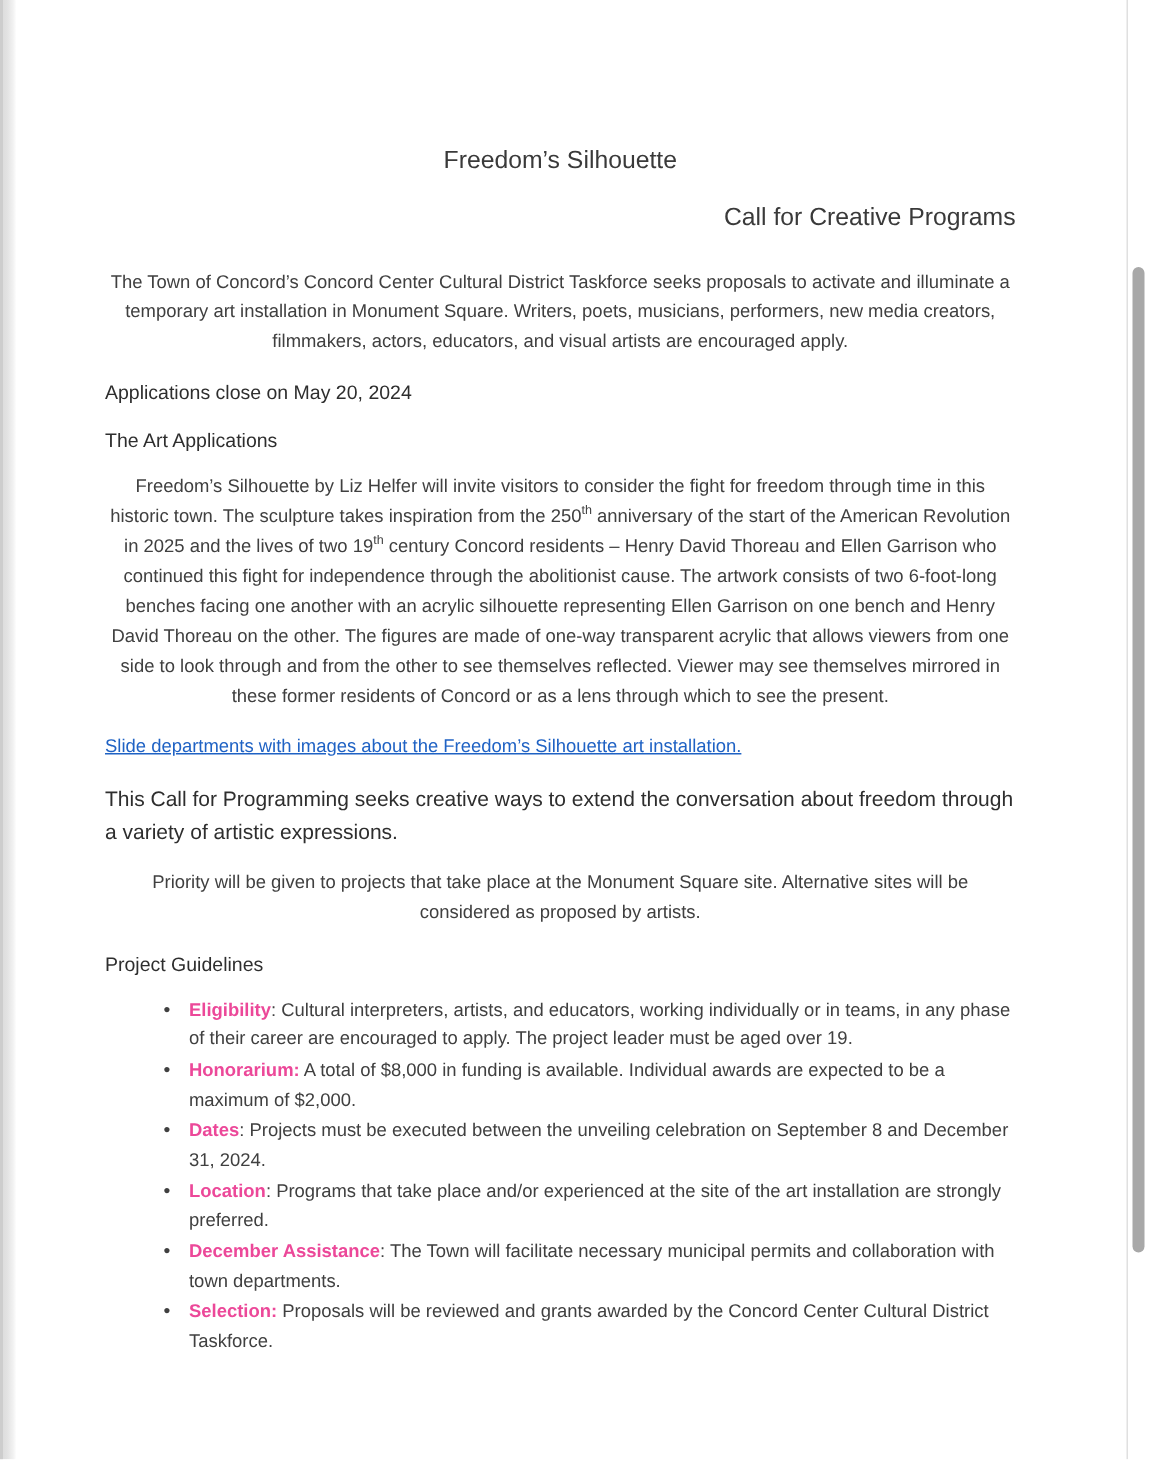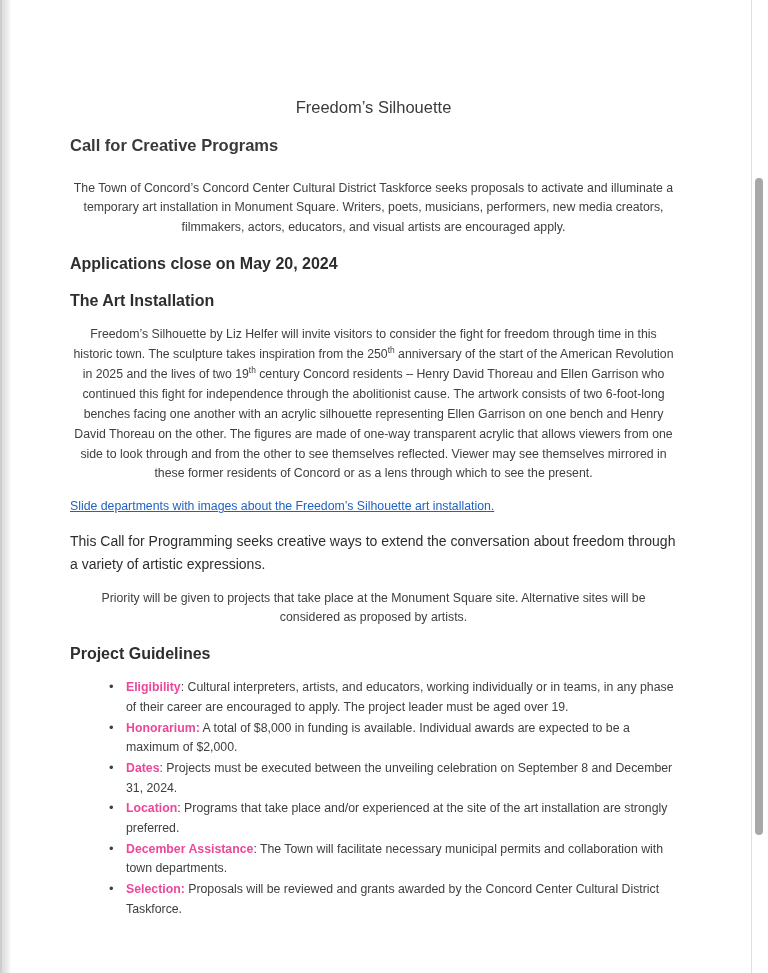--- a/index.html
+++ b/index.html
@@ -55,39 +55,39 @@
 
   .doc-title {
     text-align: center;
     font-size: 16.5px;
     color: #3a3a3a;
     font-weight: 400;
     line-height: 1.35;
     margin: 0 0 16px 0;
   }
   .doc-subtitle {
-    text-align: left;
+    text-align: right;
     font-size: 16.5px;
     color: #3a3a3a;
-    font-weight: 700;
+    font-weight: 400;
     line-height: 1.35;
     margin: 12px 0 22px 0;
   }
   p.body {
     font-size: 12.3px;
     line-height: 1.62;
     color: #404040;
     margin: 0 0 13px 0;
     text-align: center;
   }
   p.heading {
-    font-size: 16px;
+    font-size: 13px;
     line-height: 1.62;
     color: #2e2e2e;
-    font-weight: bold;
+    font-weight: normal;
     margin: 0 0 11px 0;
   }
   p.lead-bold {
     font-size: 14px;
     line-height: 1.62;
     color: #2e2e2e;
     font-weight: normal;
     margin: 0 0 13px 0;
   }
   p.link-line {
@@ -136,21 +136,21 @@
   <div class="page">
     <div class="content">
 
       <div class="doc-title">Freedom’s Silhouette</div>
       <div class="doc-subtitle">Call for Creative Programs</div>
 
       <p class="body">The Town of Concord’s Concord Center Cultural District Taskforce seeks proposals to activate and illuminate a temporary art installation in Monument Square. Writers, poets, musicians, performers, new media creators, filmmakers, actors, educators, and visual artists are encouraged apply.</p>
 
       <p class="heading">Applications close on May 20, 2024</p>
 
-      <p class="heading">The Art Installation</p>
+      <p class="heading">The Art Applications</p>
 
       <p class="body"><span>Freedom’s Silhouette by Liz Helfer will invite visitors to consider the fight for freedom through time in this historic town. The sculpture takes inspiration from the 250</span><sup>th</sup><span> anniversary of the start of the American Revolution in 2025 and the lives of two 19</span><sup>th</sup><span> century Concord residents – Henry David Thoreau and Ellen Garrison who continued this fight for independence through the abolitionist cause. The artwork consists of two 6-foot-long benches facing one another with an acrylic silhouette representing Ellen Garrison on one bench and Henry David Thoreau on the other. The figures are made of one-way transparent acrylic that allows viewers from one side to look through and from the other to see themselves reflected.  Viewer may see themselves mirrored in these former residents of Concord or as a lens through which to see the present.</span></p>
 
       <p class="link-line"><a class="doc-link" href="#">Slide departments with images about the Freedom’s Silhouette art installation.</a></p>
 
       <p class="lead-bold">This Call for Programming seeks creative ways to extend the conversation about freedom through a variety of artistic expressions.</p>
 
       <p class="body">Priority will be given to projects that take place at the Monument Square site. Alternative sites will be considered as proposed by artists.</p>
 
       <p class="heading">Project Guidelines</p>

